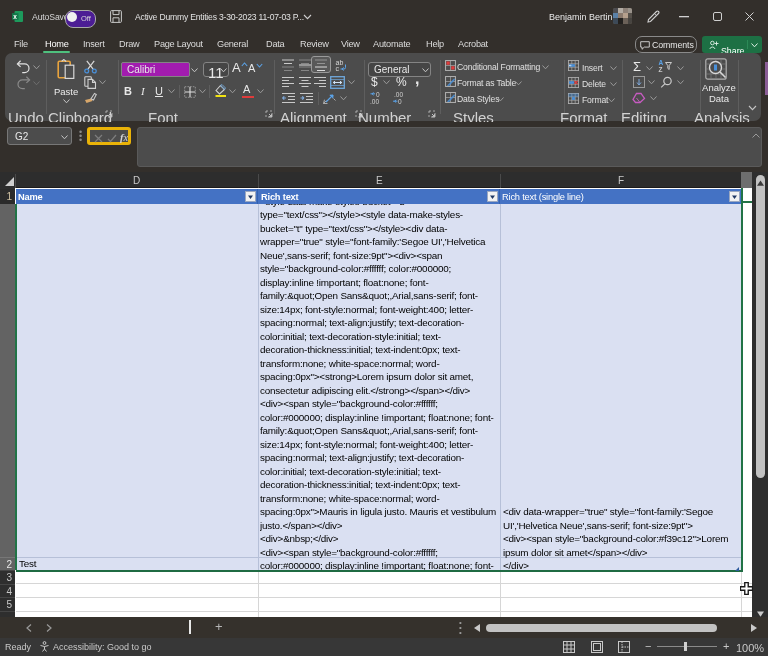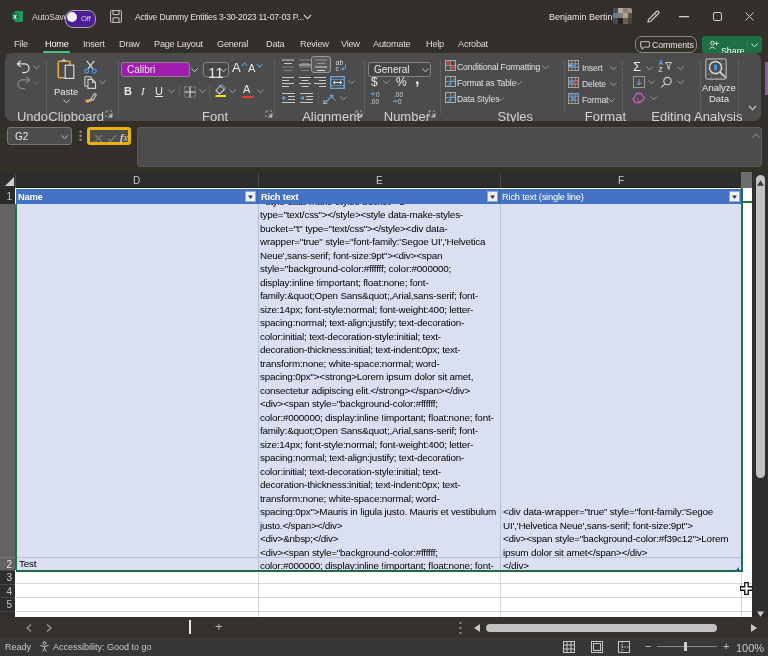--- a/index.html
+++ b/index.html
@@ -11,21 +11,21 @@
 #menubar { left:0; top:33px; width:768px; height:23px; background:#332f2b; }
 #ribbon { left:0; top:56px; width:768px; height:66px; background:none; }
 #fxbar { left:0; top:122px; width:768px; height:50px; background:#332f2b; }
 #sheet { left:0; top:172px; width:768px; height:445px; background:#fff; }
 #tabbar { left:0; top:617px; width:768px; height:21px; background:#35312c; }
 #statusbar { left:0; top:638px; width:768px; height:18px; background:#373737; }
 .t { color:#e8e8e8; font-size:10px; }
 .mt { color:#dcdcdc; font-size:9.2px; top:6px; letter-spacing:-0.25px; }
 .rt { color:#e0e0e0; font-size:8.6px; letter-spacing:-0.15px; position:absolute; white-space:nowrap; }
 .div-v { width:1px; background:#5e5e5e; position:absolute; }
-.grp { position:absolute; color:#d2d2d2; font-size:13px; text-align:right; }
+.grp { position:absolute; color:#d2d2d2; font-size:15px; text-align:left; }
 </style>
 </head>
 <body>
 <div id="titlebar" class="abs">
 
   <svg class="abs" style="left:12px;top:11px" width="11" height="11" viewBox="0 0 11 11">
     <rect x="2.5" y="0" width="8.5" height="11" rx="1" fill="#1d9a5c"></rect>
     <rect x="0" y="2.2" width="6.5" height="6.6" fill="#13774a"></rect>
     <text x="1.2" y="7.8" font-size="6.5" font-weight="bold" fill="#fff" font-family="Liberation Sans">x</text>
   </svg>

